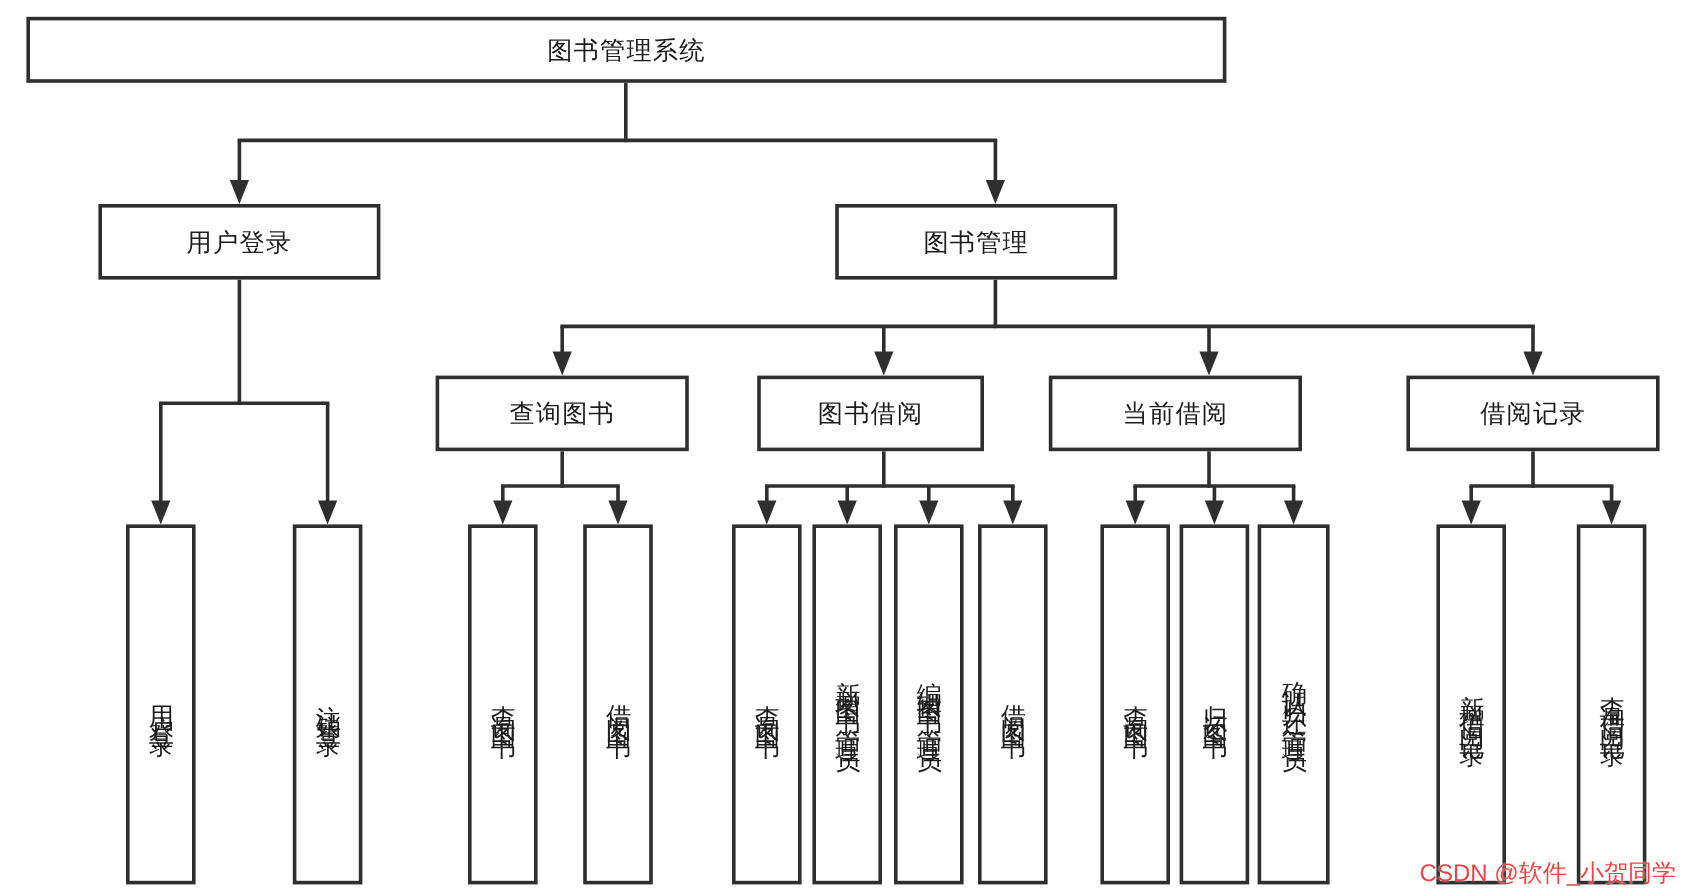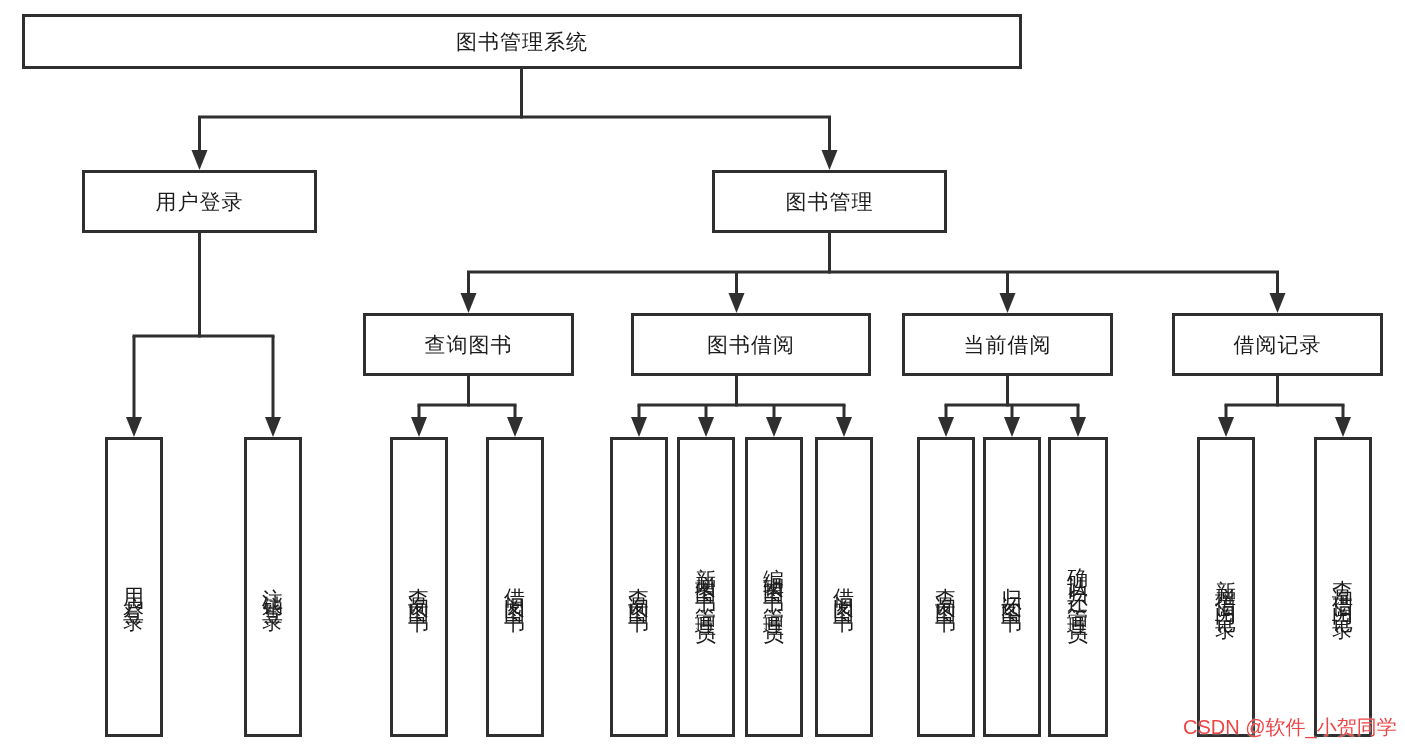--- a/index.html
+++ b/index.html
@@ -36,24 +36,24 @@
   .leaf span {
     writing-mode: vertical-rl;
     text-orientation: mixed;
     letter-spacing: 8px;
     line-height: 1.1;
     white-space: nowrap;
   }
   
   #root-box   { left: 22px;  top: 14px;  width: 1000px; height: 55px; }
   #l2-user    { left: 82px;  top: 170px; width: 235px;  height: 63px; }
-  #l2-book    { left: 712px; top: 170px; width: 235px;  height: 63px; }
+  #l2-book    { left: 696px; top: 170px; width: 235px;  height: 63px; }
   #l3-recommend { left: 363px;  top: 313px; width: 211px; height: 63px; }
-  #l3-borrow    { left: 631px;  top: 313px; width: 240px; height: 63px; }
-  #l3-current   { left: 902px;  top: 313px; width: 211px; height: 63px; }
+  #l3-borrow    { left: 631px;  top: 313px; width: 189px; height: 63px; }
+  #l3-current   { left: 874px;  top: 313px; width: 211px; height: 63px; }
   #l3-records   { left: 1172px; top: 313px; width: 211px; height: 63px; }
   #leaf-g1-1 { left: 105px; }
   #leaf-g1-2 { left: 244px; }
   #leaf-g2-1 { left: 390px; }
   #leaf-g2-2 { left: 486px; }
   #leaf-g3-1 { left: 610px; }
   #leaf-g3-2 { left: 677px; }
   #leaf-g3-3 { left: 745px; }
   #leaf-g3-4 { left: 815px; }
   #leaf-g4-1 { left: 917px; }

